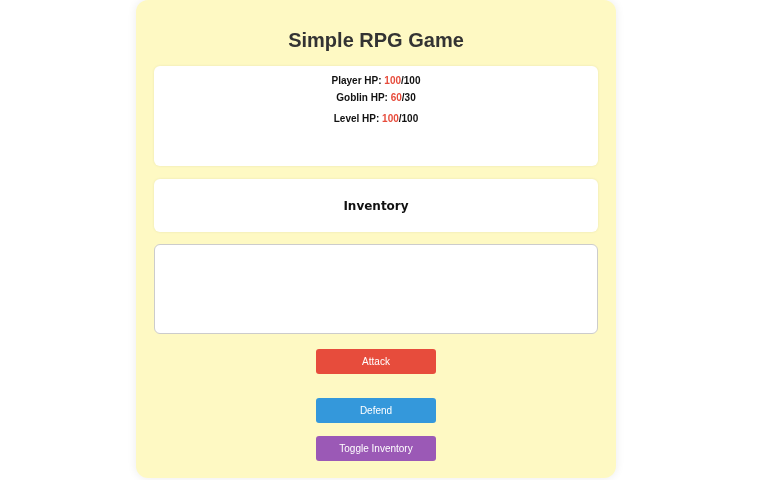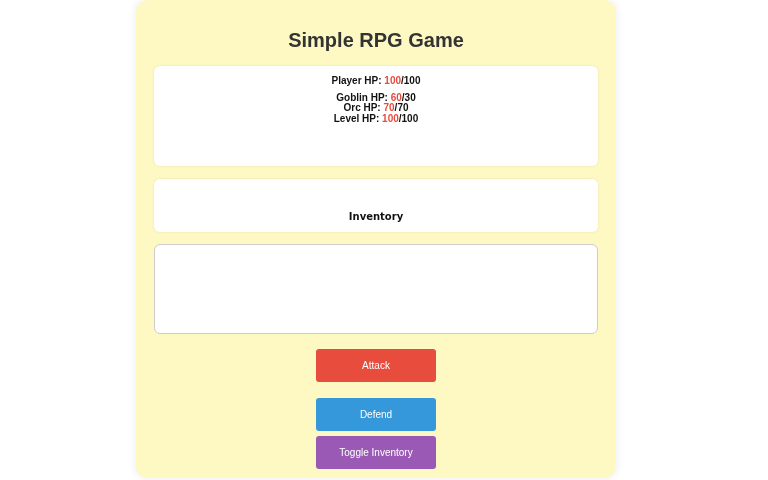--- a/index.html
+++ b/index.html
@@ -29,29 +29,29 @@
   .red { color: #e74c3c; }
   .blue { color: #3498db; }
   .green { color: #2ecc71; }
   .inventory-panel {
     position: absolute; left: 18px; top: 179px; width: 444px; height: 53px;
     background: #fff; border-radius: 6px;
     box-shadow: 0 0 3px rgba(0,0,0,0.08);
   }
   .inventory-title {
     position: absolute; left: 0; width: 100%; top: 20px; text-align: center;
-    font-family: "DejaVu Sans", sans-serif; font-size: 10px; font-weight: bold; color: #111; margin-top: 12px;
+    font-family: "DejaVu Sans", sans-serif; font-size: 12px; font-weight: bold; color: #111;
   }
   .log-box {
     position: absolute; left: 18px; top: 244px; width: 444px; height: 90px;
     background: #fff; border: 1px solid #ccc; border-radius: 6px;
     box-sizing: border-box;
   }
   .btn {
-    position: absolute; left: 180px; width: 120px; height: 33px;
+    position: absolute; left: 180px; width: 120px; height: 25px;
     border: none; border-radius: 3px; color: #fff;
     font-family: "Liberation Sans", sans-serif; font-size: 10px;
     display: flex; align-items: center; justify-content: center;
     cursor: pointer; padding: 12px;
   }
   .btn-attack { top: 349px; background: #e74c3c; }
   .btn-defend { top: 378px; background: #3498db; margin-top: 20px; }
   .btn-heal { top: 407px; background: #2ecc71; }
   .btn-toggle { top: 436px; background: #9b59b6; }
 </style>
@@ -61,23 +61,20 @@
 <div class="game-container">
   <h1 class="title">Simple RPG Game</h1>
 
   <div class="stats-panel">
     <div class="stat-line" style="top:9px">
       <span>Player HP: </span><span class="red">100</span><span>/100</span>
     </div>
     <div class="stat-line" style="top:26px">
       <span>Goblin HP: </span><span class="red">60</span><span>/30</span>
     </div>
-    <div class="stat-line" style="top:36px">
-      <span>Orc HP: </span><span class="red">70</span><span>/70</span>
-    </div>
     <div class="stat-line" style="top:47px">
       <span>Level HP: </span><span class="red">100</span><span>/100</span>
     </div>
   </div>
 
   <div class="inventory-panel">
     <div class="inventory-title">Inventory</div>
   </div>
 
   <div class="log-box"></div>

